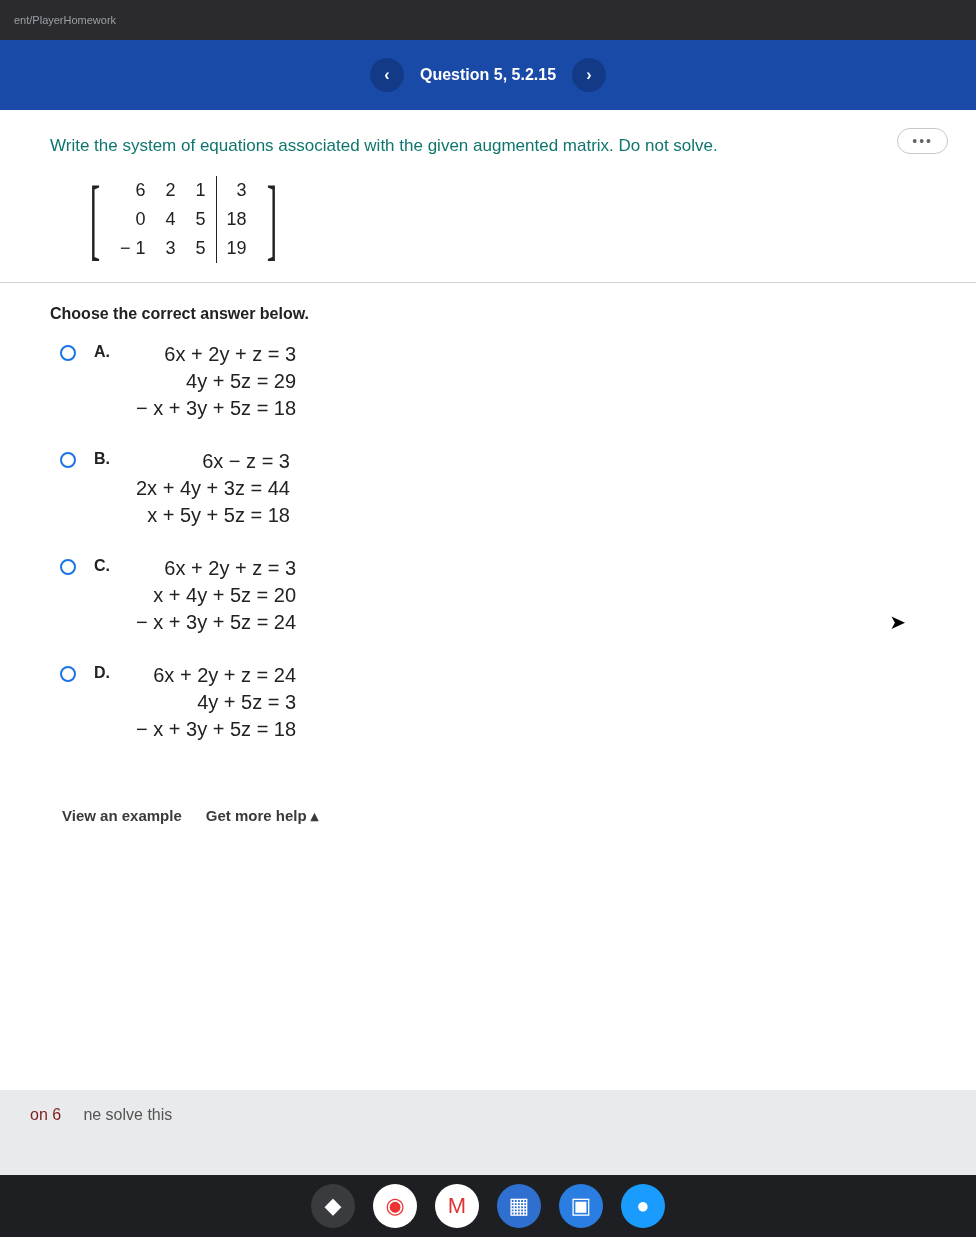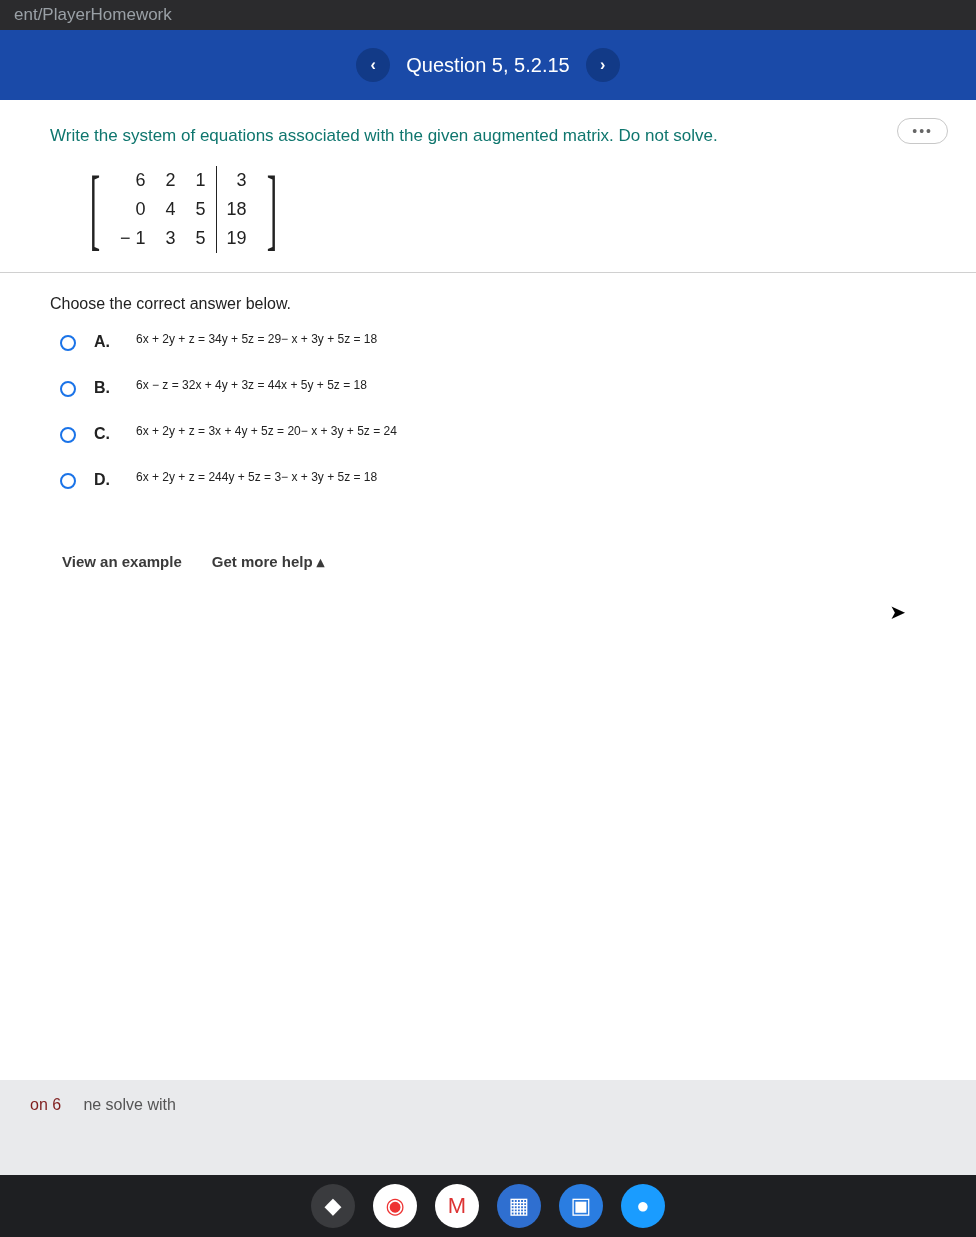--- a/index.html
+++ b/index.html
@@ -1,37 +1,37 @@
 <!DOCTYPE html>
 <html><head>
 <meta charset="utf-8">
 <style>
   * { box-sizing: border-box; margin: 0; padding: 0; }
   html, body { width: 976px; height: 1237px; font-family: Arial, Helvetica, sans-serif; background: #e9eaec; overflow: hidden; }
-  .tab-bar { background: #2b2b2d; color: #9aa0a6; height: 30px; display: flex; align-items: center; padding: 0 14px; font-size: 17px; }
+  .tab-bar { background: #2b2b2d; color: #9aa0a6; height: 40px; display: flex; align-items: center; padding: 0 14px; font-size: 11px; }
   .header { background: #1a4aa8; color: #fff; height: 70px; display: flex; align-items: center; justify-content: center; gap: 16px; }
   .nav-btn { width: 34px; height: 34px; border-radius: 50%; background: #123a87; display: flex; align-items: center; justify-content: center; cursor: pointer; color: #fff; font-weight: bold; }
-  .q-title { font-size: 20px; font-weight: 400; }
+  .q-title { font-size: 16px; font-weight: 700; }
   .content { background: #fff; margin: 0; padding: 26px 40px 20px 50px; min-height: 980px; position: relative; }
   .prompt { font-size: 17px; color: #0f766e; margin-bottom: 18px; }
   .matrix-wrap { display: flex; align-items: center; margin: 8px 0 18px 30px; }
   .bracket { font-size: 90px; line-height: 90px; font-family: "Times New Roman", serif; transform: scaleX(0.35); color: #222; }
   table.matrix { border-collapse: collapse; font-size: 18px; color: #222; }
   table.matrix td { padding: 4px 10px; text-align: right; min-width: 24px; }
   td.aug { border-left: 1.5px solid #222; padding-left: 12px; }
   .more-btn { position: absolute; top: 18px; right: 28px; border: 1px solid #c8c8c8; border-radius: 14px; padding: 4px 14px; color: #666; font-size: 14px; background: #fff; cursor: pointer; letter-spacing: 2px; }
   .divider { border-top: 1px solid #d0d0d0; margin: 10px -40px 22px -50px; }
-  .choose { font-size: 16px; color: #222; margin-bottom: 18px; }
+  .choose { font-size: 16px; color: #222; margin-bottom: 18px; font-weight: bold; }
   .options { display: flex; flex-direction: column; gap: 26px; padding-left: 10px; }
   .option { display: flex; align-items: flex-start; gap: 18px; }
   .radio { width: 16px; height: 16px; border: 2px solid #1a73e8; border-radius: 50%; margin-top: 4px; flex-shrink: 0; cursor: pointer; }
   .opt-label { font-weight: 700; font-size: 16px; color: #222; width: 24px; padding-top: 2px; }
-  .eqs { display: flex; flex-direction: row; font-size: 12px; color: #222; }
+  .eqs { display: flex; flex-direction: column; font-size: 20px; color: #222; }
   .eqs div { text-align: right; line-height: 1.35; white-space: pre; font-family: Arial, sans-serif; }
-  .footer-links { display: flex; gap: 30px; padding: 24px 0 0 12px; margin-top: 40px; }
+  .footer-links { display: flex; gap: 24px; padding: 24px 0 0 12px; margin-top: 40px; }
   .footer-links a { color: #3a3a3a; font-size: 15px; font-weight: 600; text-decoration: none; cursor: pointer; }
   .bottom-note { padding: 16px 30px; color: #555; font-size: 16px; }
   .taskbar { position: absolute; bottom: 0; left: 0; right: 0; height: 62px; background: #1e1f22; display: flex; align-items: center; justify-content: center; gap: 18px; }
   .tb-icon { width: 44px; height: 44px; border-radius: 50%; display: flex; align-items: center; justify-content: center; font-size: 22px; color: #fff; }
   .cursor { position: absolute; top: 500px; right: 70px; font-size: 20px; color: #000; }
 </style>
 </head>
 <body>
 
 <div class="tab-bar">
@@ -139,21 +139,21 @@
       <span>Get more help</span>
       <span>▴</span>
     </a>
   </div>
 
 </div>
 
 <div class="bottom-note">
   <span style="color:#7f1d1d;">on 6</span>
   &nbsp;&nbsp;&nbsp;
-  <span>ne solve with</span>
+  <span>ne solve this</span>
 </div>
 
 <div class="taskbar">
   <div class="tb-icon" style="background:#3a3b3e;">
       <span>◆</span>
     </div>
   <div class="tb-icon" style="background:#fff;color:#e33;">
       <span>◉</span>
     </div>
   <div class="tb-icon" style="background:#fff;color:#d33;">

